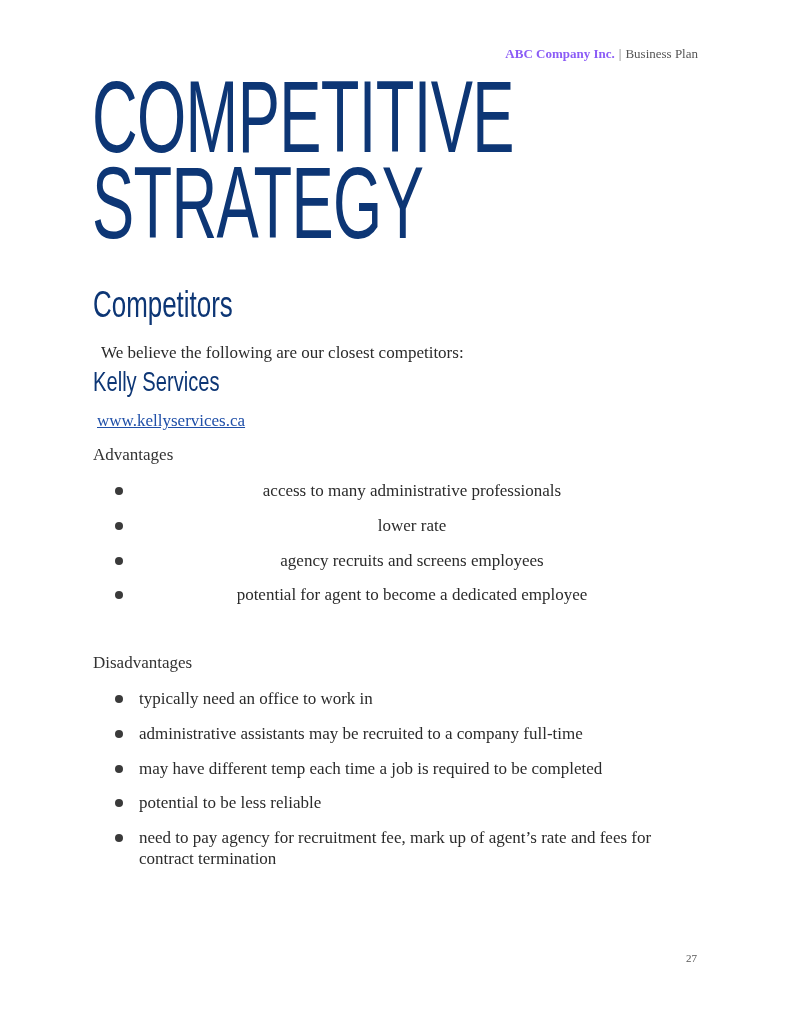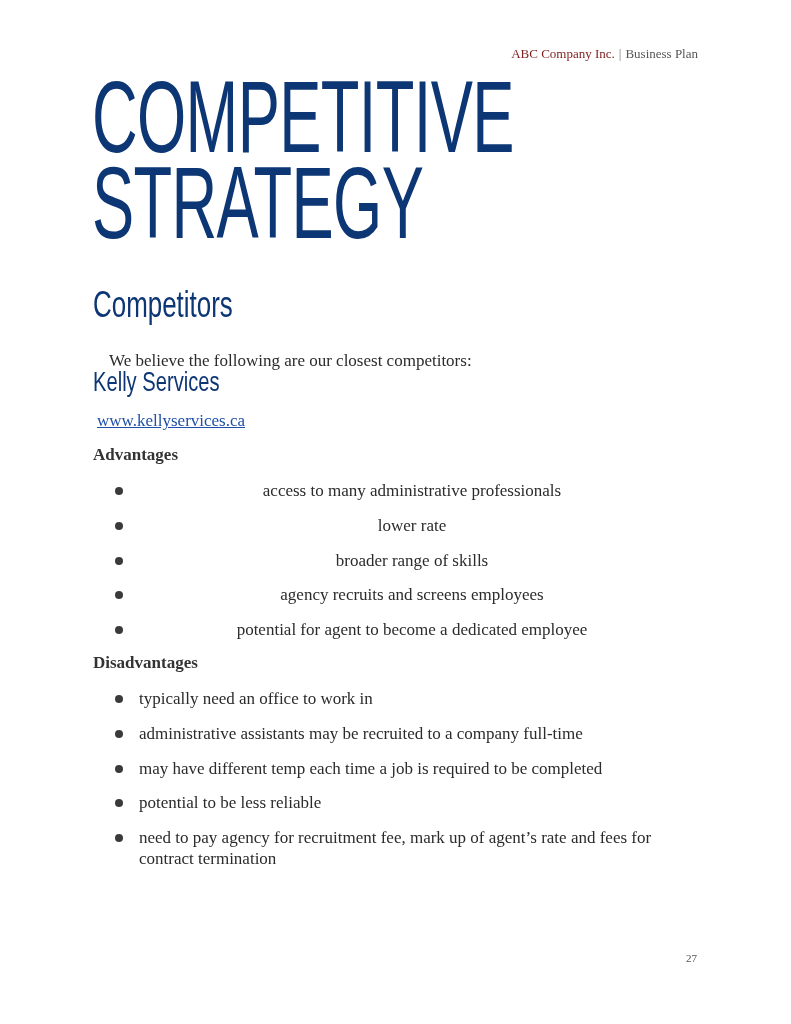--- a/index.html
+++ b/index.html
@@ -1,33 +1,33 @@
 <!DOCTYPE html>
 <html><head>
 <meta charset="utf-8">
 <style>
   html, body { margin: 0; padding: 0; background: #ffffff; }
   body { width: 791px; height: 1024px; position: relative; overflow: hidden;
          font-family: "Liberation Serif", "DejaVu Serif", serif; color: #2b2b2b; }
   .header { position: absolute; top: 46px; right: 93px; font-size: 13px; color: #555; }
-  .header .company { font-weight: normal; color: #7f1d1d; }
+  .header .company { font-weight: bold; color: #8b5cf6; }
   .header .sep { margin: 0 4px; color: #777; }
   .title { position: absolute; left: 92px; top: 74px; margin: 0;
            font-family: "Liberation Sans", "DejaVu Sans", sans-serif;
            font-weight: normal; color: #0d3675; font-size: 102px; line-height: 86px;
            letter-spacing: -1px; transform: scaleX(0.62); transform-origin: left top;
            white-space: nowrap; }
   .h2 { position: absolute; left: 93px; margin: 0;
         font-family: "Liberation Sans", "DejaVu Sans", sans-serif; font-weight: normal;
         color: #0d3675; white-space: nowrap; transform-origin: left top; }
   .h2.competitors { top: 284px; font-size: 36px; transform: scaleX(0.72); }
   .h2.kelly { top: 366px; font-size: 28px; transform: scaleX(0.72); }
-  .intro { position: absolute; left: 93px; top: 335px; font-size: 17px; margin: 16px; }
+  .intro { position: absolute; left: 93px; top: 335px; font-size: 17px; margin: 8px; }
   .link { position: absolute; left: 97px; top: 411px; font-size: 17px; color: #1f4fa8; text-decoration: underline; }
-  .label { position: absolute; left: 93px; font-size: 17px; font-weight: bold; color: #333; margin: 0; }
+  .label { position: absolute; left: 93px; font-size: 17px; font-weight: normal; color: #333; margin: 0; }
   .label.adv { top: 445px; }
   .label.dis { top: 653px; }
   ul.bullets { position: absolute; left: 115px; margin: 0; padding: 0; list-style: none; font-size: 17px; width: 570px; }
   ul.bullets li { position: relative; padding-left: 24px; line-height: 21px; margin-bottom: 13.8px; }
   ul.bullets li .dot { position: absolute; left: 0; top: 7px; width: 8px; height: 8px; border-radius: 50%; background: #3a3a3a; }
   ul.adv-list { top: 480px; text-align: center; }
   ul.dis-list { top: 688px; }
   .page-num { position: absolute; top: 952px; right: 94px; font-size: 11px; color: #555; }
 </style>
 </head>
@@ -45,21 +45,20 @@
 <h2 class="h2 competitors">Competitors</h2>
 <p class="intro">We believe the following are our closest competitors:</p>
 
 <h3 class="h2 kelly">Kelly Services</h3>
 <a class="link">www.kellyservices.ca</a>
 
 <p class="label adv">Advantages</p>
 <ul class="bullets adv-list">
   <li><span class="dot"></span><span>access to many administrative professionals</span></li>
   <li><span class="dot"></span><span>lower rate</span></li>
-  <li><span class="dot"></span><span>broader range of skills</span></li>
   <li><span class="dot"></span><span>agency recruits and screens employees</span></li>
   <li><span class="dot"></span><span>potential for agent to become a dedicated employee</span></li>
 </ul>
 
 <p class="label dis">Disadvantages</p>
 <ul class="bullets dis-list">
   <li><span class="dot"></span><span>typically need an office to work in</span></li>
   <li><span class="dot"></span><span>administrative assistants may be recruited to a company full-time</span></li>
   <li><span class="dot"></span><span>may have different temp each time a job is required to be completed</span></li>
   <li><span class="dot"></span><span>potential to be less reliable</span></li>

